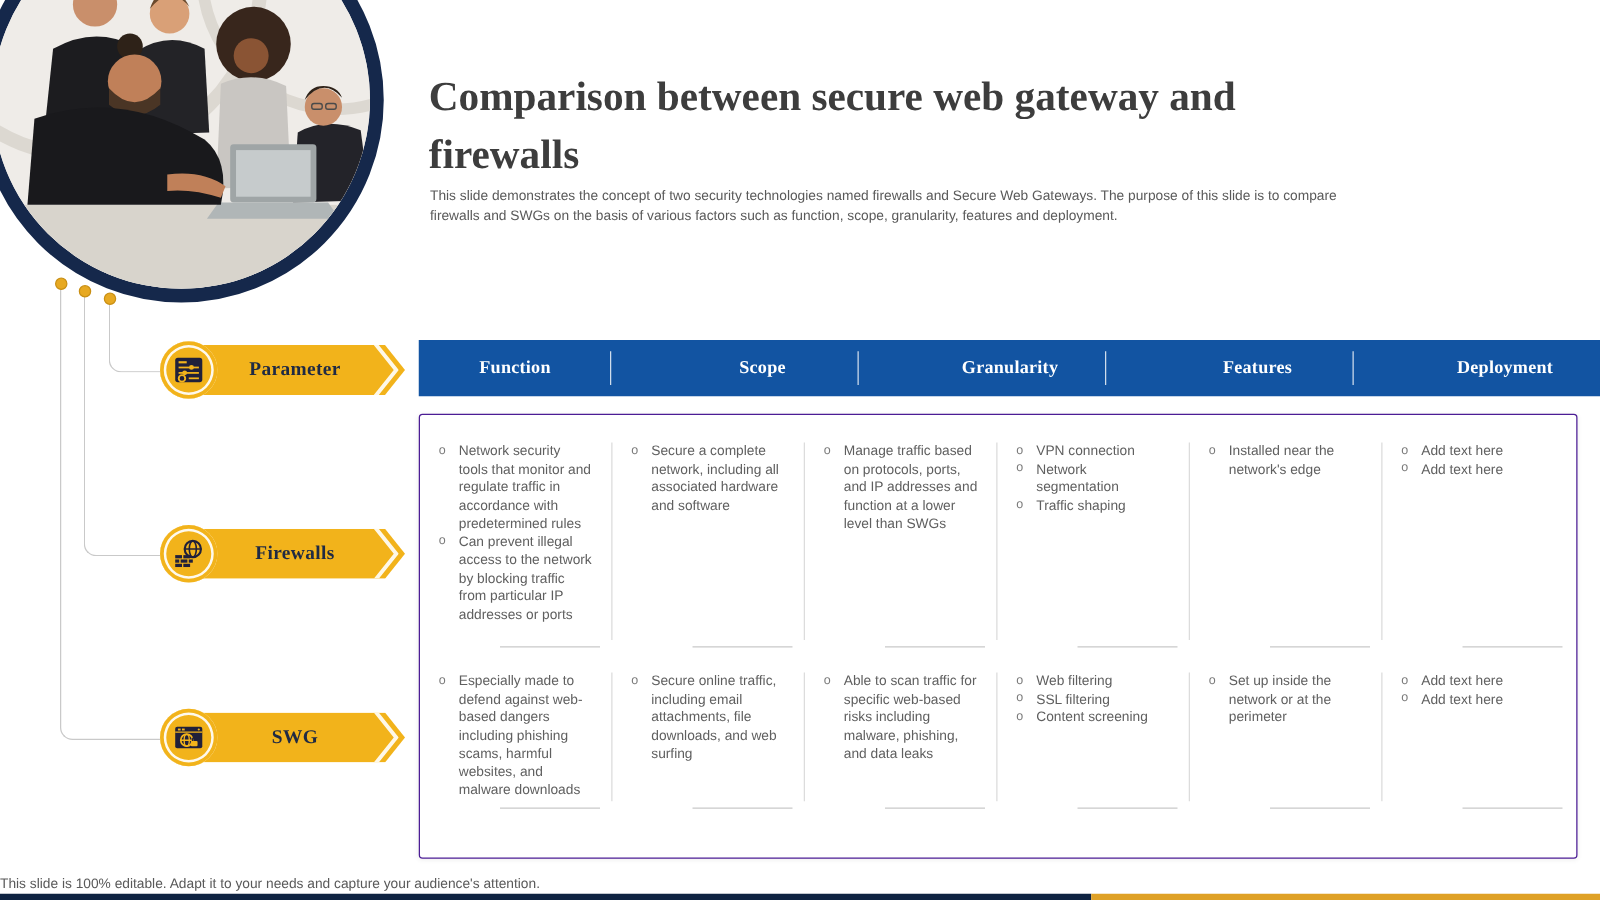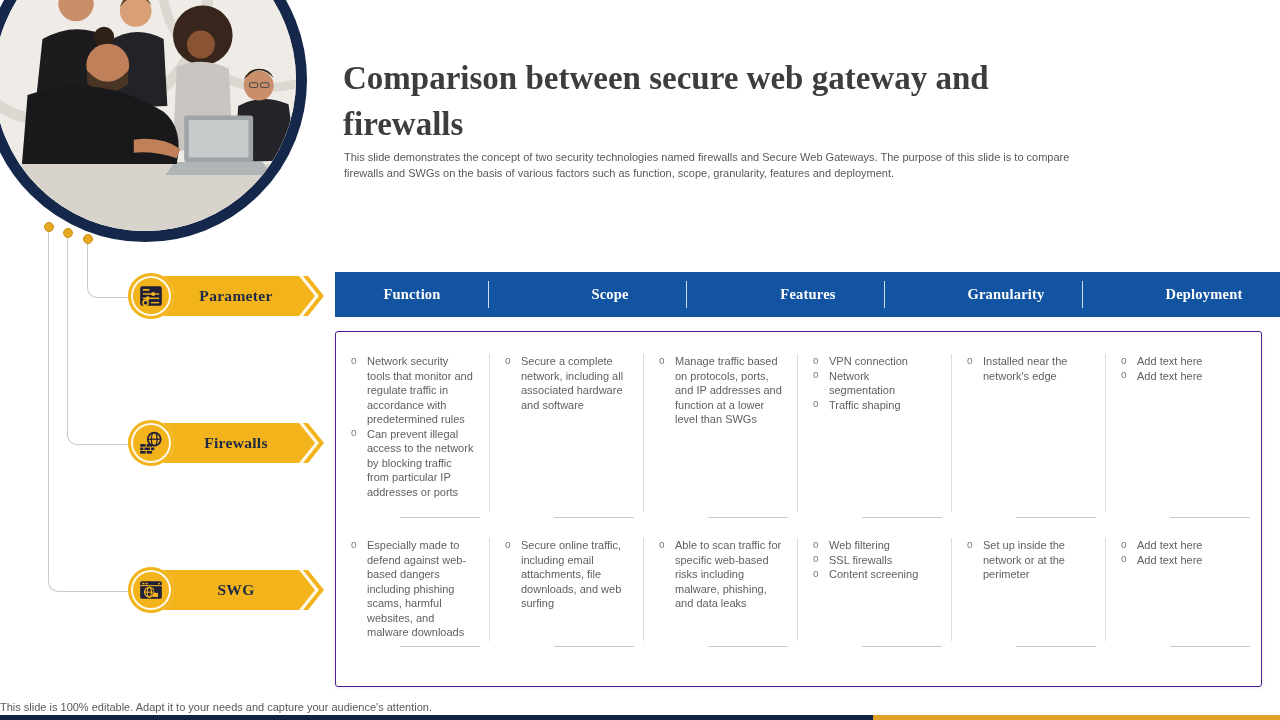--- a/index.html
+++ b/index.html
@@ -221,22 +221,22 @@
     </div>
     <div class="banner-label">SWG</div>
   </div>
 
   <h1 class="title" style="margin:0;">Comparison between secure web gateway and firewalls</h1>
   <p class="subtitle" style="margin:0;">This slide demonstrates the concept of two security technologies named firewalls and Secure Web Gateways. The purpose of this slide is to compare firewalls and SWGs on the basis of various factors such as function, scope, granularity, features and deployment.</p>
 
   <div class="table-header">
     <div class="th">Function</div>
     <div class="th">Scope</div>
+    <div class="th">Granularity</div>
     <div class="th">Features</div>
-    <div class="th">Granularity</div>
     <div class="th">Deployment</div>
     <div class="th">Add text here</div>
   </div>
 
   <div class="table-body">
 
     <div class="data-row row-firewalls">
       <div class="cell">
         <ul>
           <li>Network security tools that monitor and regulate traffic in accordance with predetermined rules</li>
@@ -285,21 +285,21 @@
           </ul>
       </div>
       <div class="cell">
         <ul>
             <li>Able to scan traffic for specific web-based risks including malware, phishing, and data leaks</li>
           </ul>
       </div>
       <div class="cell">
         <ul>
           <li>Web filtering</li>
-          <li>SSL firewalls</li>
+          <li>SSL filtering</li>
           <li>Content screening</li>
         </ul>
       </div>
       <div class="cell">
         <ul>
             <li>Set up inside the network or at the perimeter</li>
           </ul>
       </div>
       <div class="cell">
         <ul>

